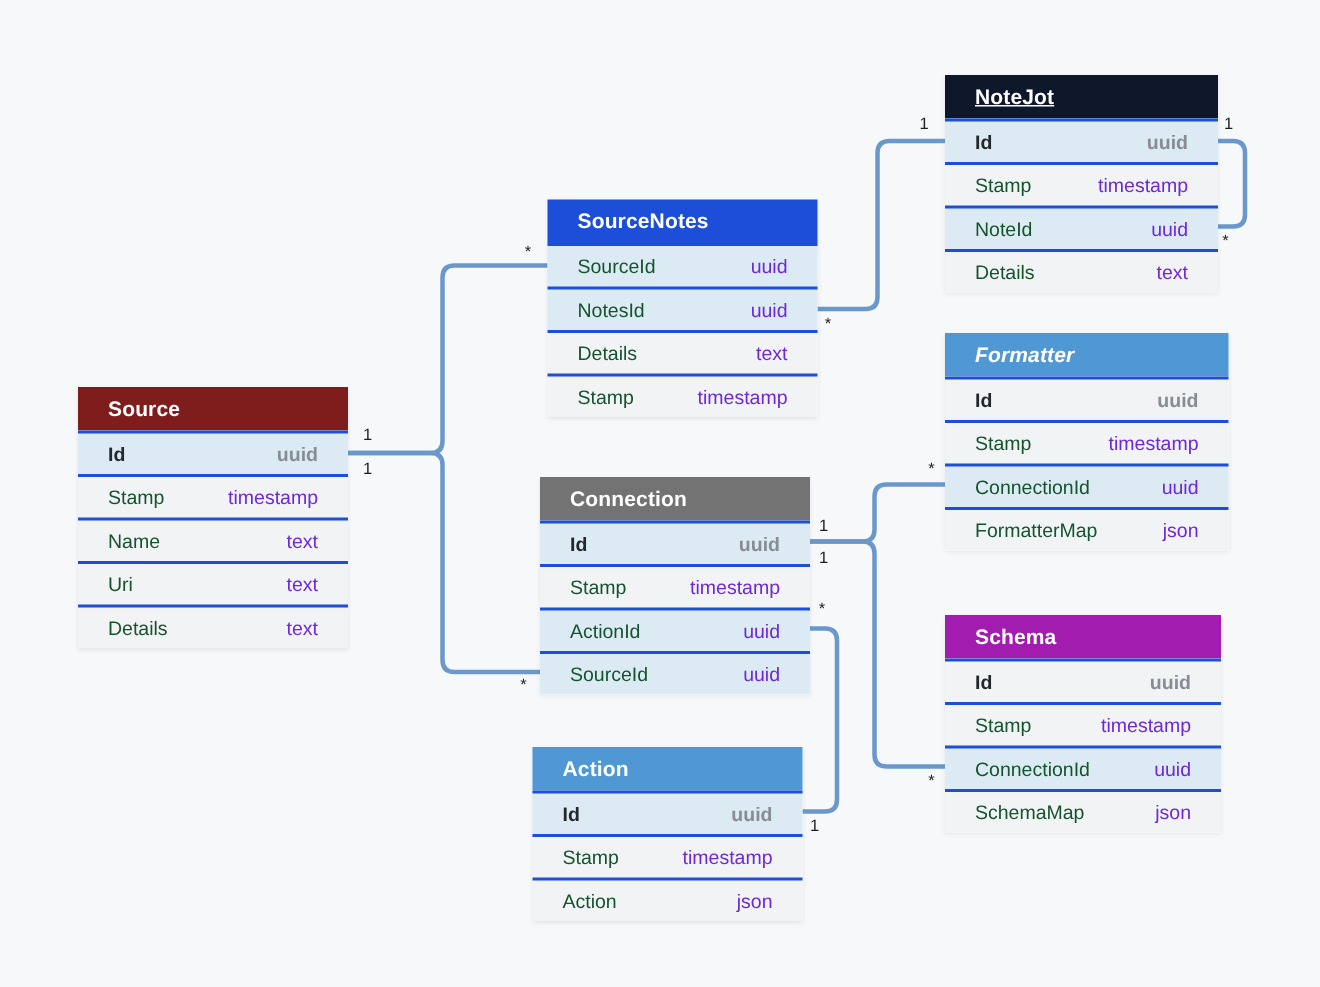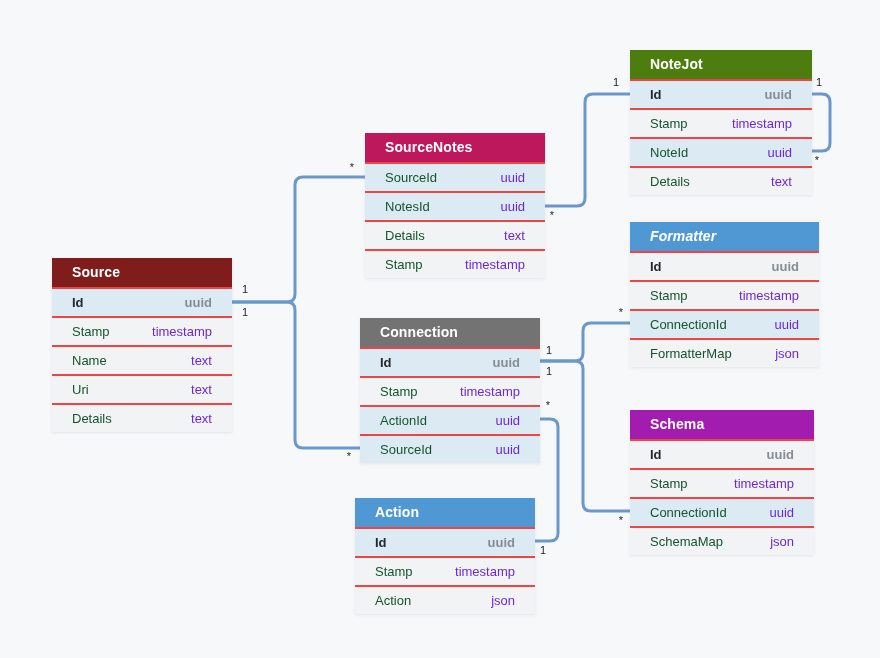--- a/index.html
+++ b/index.html
@@ -14,21 +14,21 @@
     box-shadow:0 1px 3px rgba(40,60,90,.10);
   }
   .t-header{
     height:29px;line-height:29px;
     padding:0 20px;
     color:#fff;font-weight:700;font-size:14px;
     letter-spacing:.1px;
   }
   .t-row{
     height:27px;line-height:27px;
-    border-top:2px solid #ef4444;
+    border-top:2px solid #1d4ed8;
     background:var(--row,#f1f3f5);
     padding:0 20px;
     display:flex;justify-content:space-between;align-items:center;
     font-size:13px;
   }
   .t-row.hl{background:var(--hl,#dcebf3);}
   .t-row .fname{color:#14532d;}
   .t-row .ftype{color:#6d28d9;}
   .t-row.bold .fname{font-weight:700;color:#24282c;}
   .t-row.bold .ftype{font-weight:700;color:#868d94;}
@@ -84,40 +84,40 @@
         <div class="t-row">
           <span class="fname">Uri</span>
           <span class="ftype">text</span>
         </div>
         <div class="t-row">
           <span class="fname">Details</span>
           <span class="ftype">text</span>
         </div>
       </div>
       <div class="table-card" style="left: 365px; top: 133px; width: 180px;">
-        <div class="t-header" style="background: #be185d;">SourceNotes</div>
+        <div class="t-header" style="background: #1d4ed8;">SourceNotes</div>
         <div class="t-row hl">
           <span class="fname">SourceId</span>
           <span class="ftype">uuid</span>
         </div>
         <div class="t-row hl">
           <span class="fname">NotesId</span>
           <span class="ftype">uuid</span>
         </div>
         <div class="t-row">
           <span class="fname">Details</span>
           <span class="ftype">text</span>
         </div>
         <div class="t-row">
           <span class="fname">Stamp</span>
           <span class="ftype">timestamp</span>
         </div>
       </div>
       <div class="table-card" style="left: 630px; top: 50px; width: 182px;">
-        <div class="t-header" style="background: #4d7c0f;">NoteJot</div>
+        <div class="t-header" style="background: #0f172a; text-decoration: underline;">NoteJot</div>
         <div class="t-row hl bold">
           <span class="fname">Id</span>
           <span class="ftype">uuid</span>
         </div>
         <div class="t-row">
           <span class="fname">Stamp</span>
           <span class="ftype">timestamp</span>
         </div>
         <div class="t-row hl">
           <span class="fname">NoteId</span>

